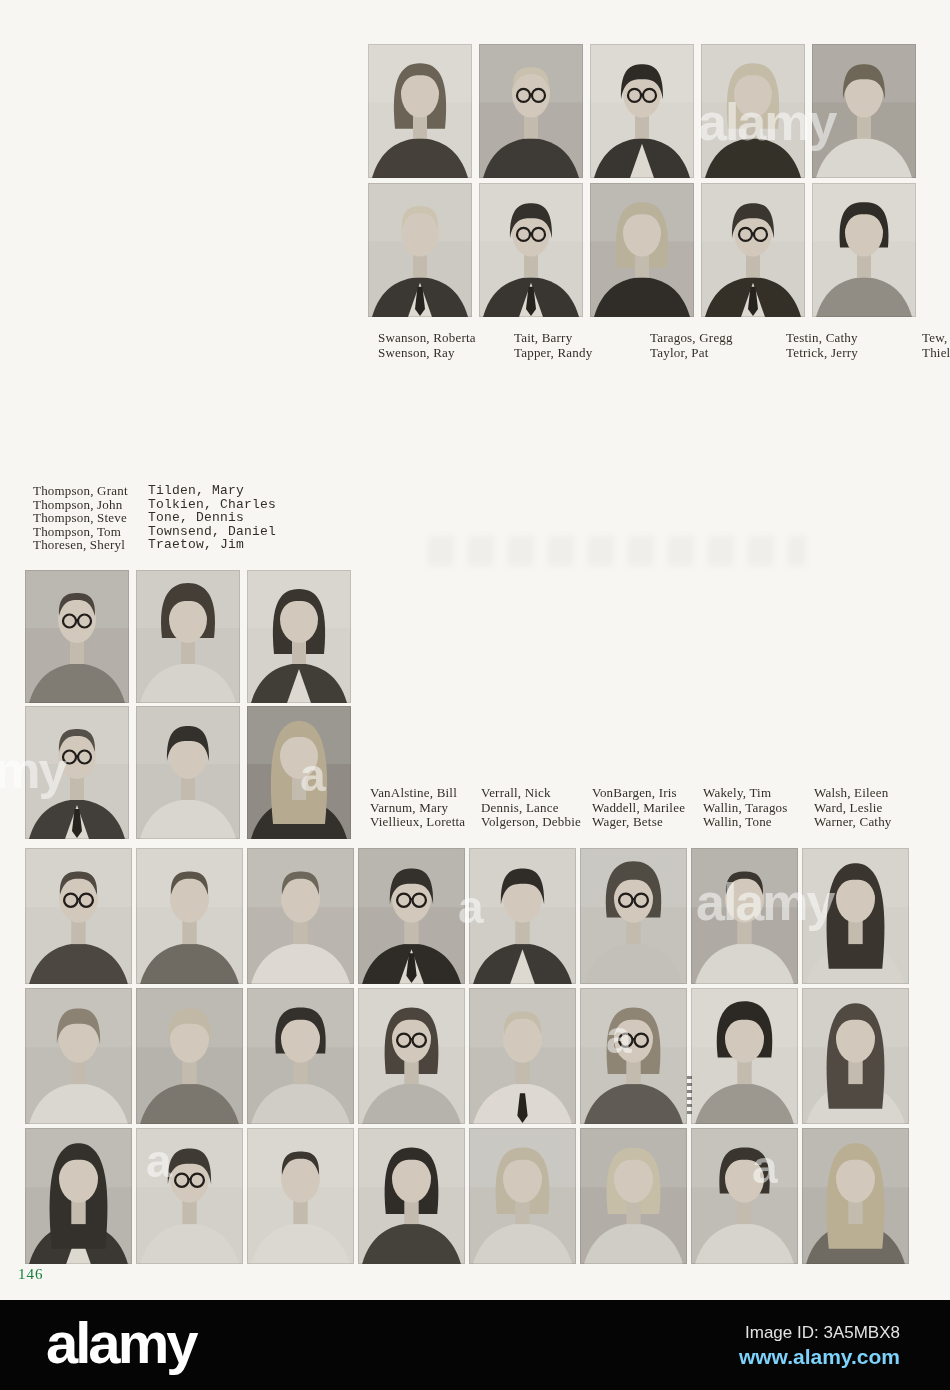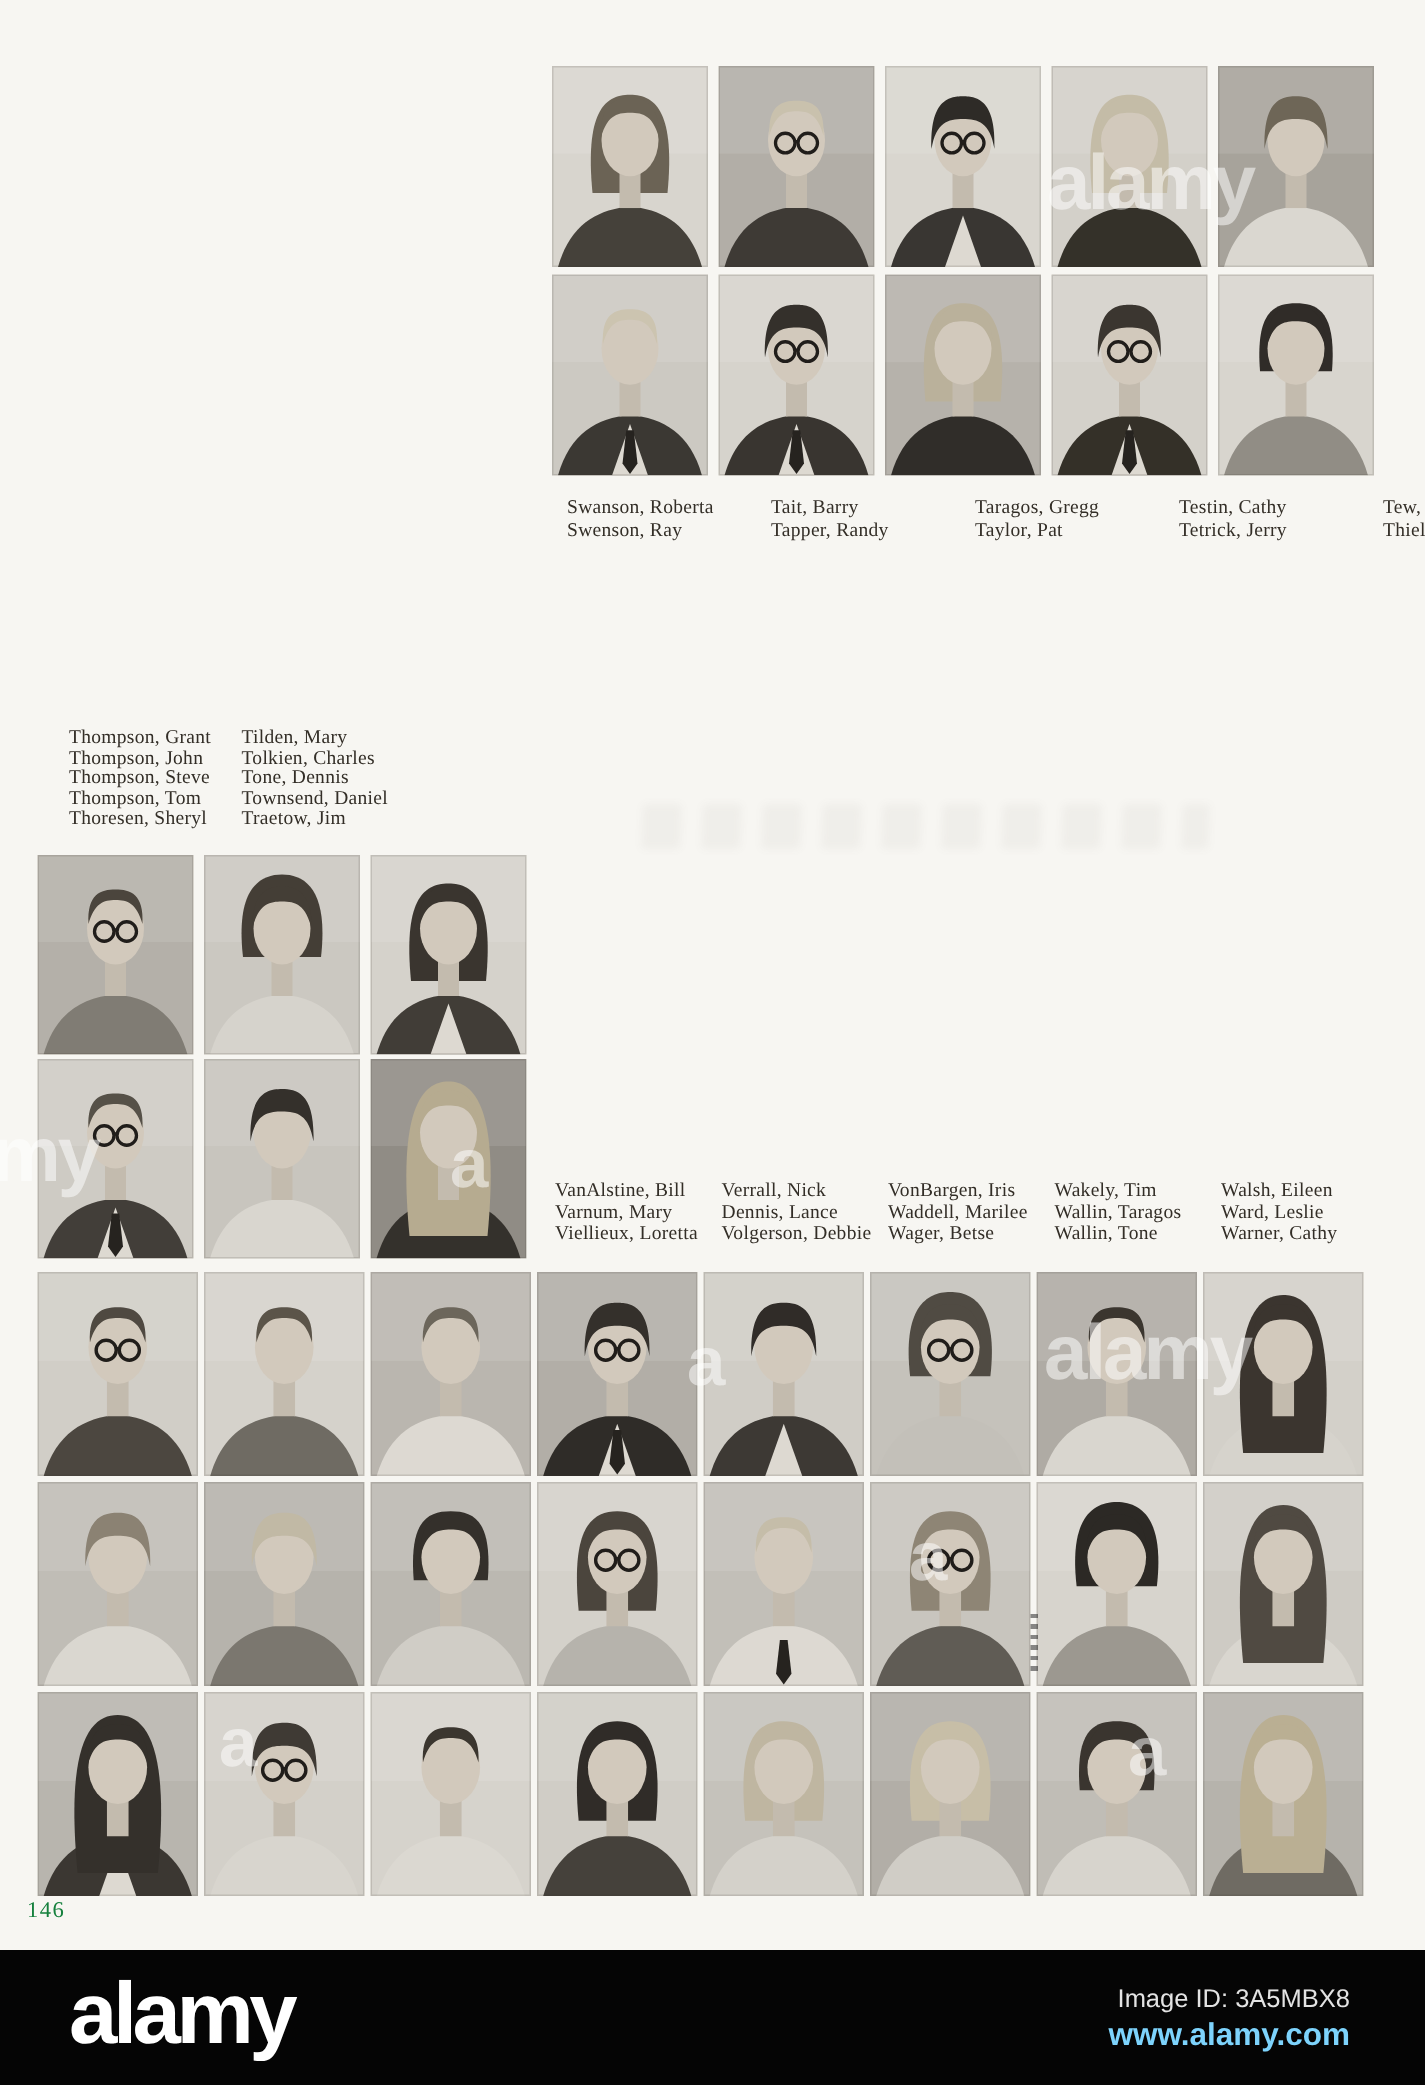--- a/index.html
+++ b/index.html
@@ -13,23 +13,23 @@
   #top-grid{left:368px;top:44px;grid-template-columns:repeat(5,104px);column-gap:7px;grid-auto-rows:134px;row-gap:5px;}
   #left-grid{left:25px;top:570px;grid-template-columns:repeat(3,104px);column-gap:7px;grid-auto-rows:133px;row-gap:3px;}
   #bottom-grid{left:25px;top:848px;grid-template-columns:repeat(8,107px);column-gap:4px;grid-auto-rows:136px;row-gap:4px;}
   .photo-cell{position:relative;overflow:hidden;background:#c9c6bf;}
   .photo-cell svg{display:block;width:100%;height:100%;}
   
   .names{position:absolute;color:#332e27;}
   .name-line{white-space:nowrap;letter-spacing:.2px;}
   #top-names{left:368px;top:330px;display:grid;grid-template-columns:repeat(5,104px);column-gap:7px;font-size:13px;line-height:15px;gap:32px;}
   #top-names .name-col{padding-left:10px;}
-  #middle-names{left:46px;top:484px;display:flex;font-size:13px;line-height:13.6px;}
+  #middle-names{left:33px;top:484px;display:flex;font-size:13px;line-height:13.6px;}
   #middle-names .name-col:nth-child(1){width:115px;}
-  #middle-names .name-col:nth-child(2){width:112px;}
+  #middle-names .name-col:nth-child(2){width:112px;font-family:Liberation Mono, monospace;}
   #right-names{left:358px;top:786px;display:grid;grid-template-columns:repeat(5,104px);column-gap:7px;font-size:13px;line-height:14.5px;}
   #right-names .name-col{padding-left:12px;}
   
   #page-number{position:absolute;left:18px;top:1266px;font-size:15px;color:#15803d;letter-spacing:1px;}
   
   #ghost-bleed{
     position:absolute;left:428px;top:536px;width:378px;height:30px;
     background:repeating-linear-gradient(90deg, rgba(110,104,94,.55) 0 26px, rgba(110,104,94,0) 26px 40px);
     opacity:.10;filter:blur(3px);transform:skewX(-2deg);
   }

